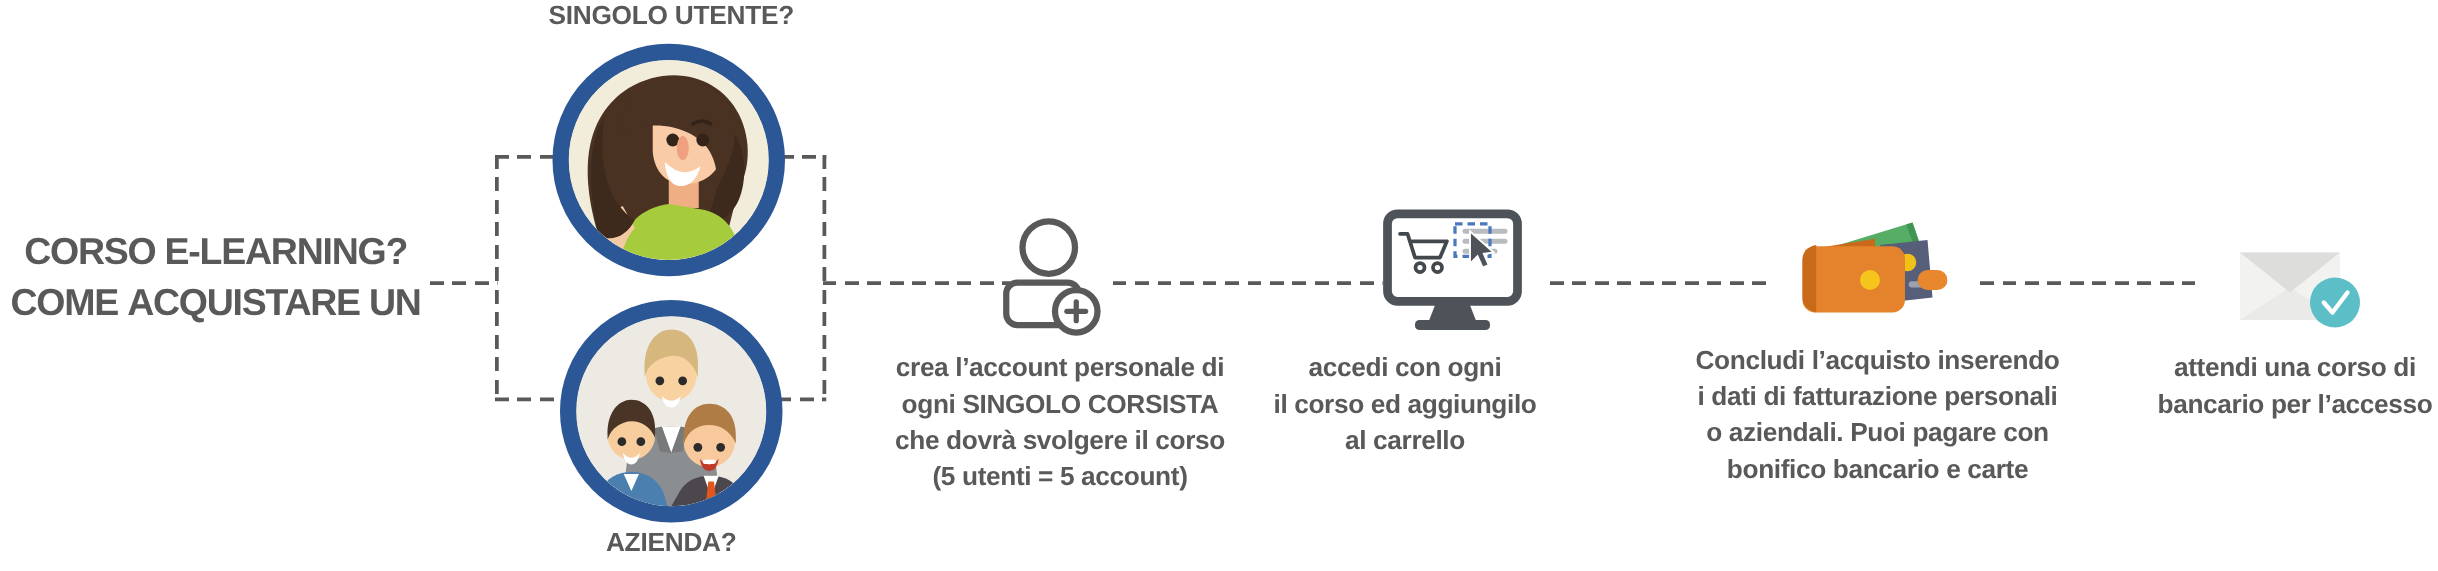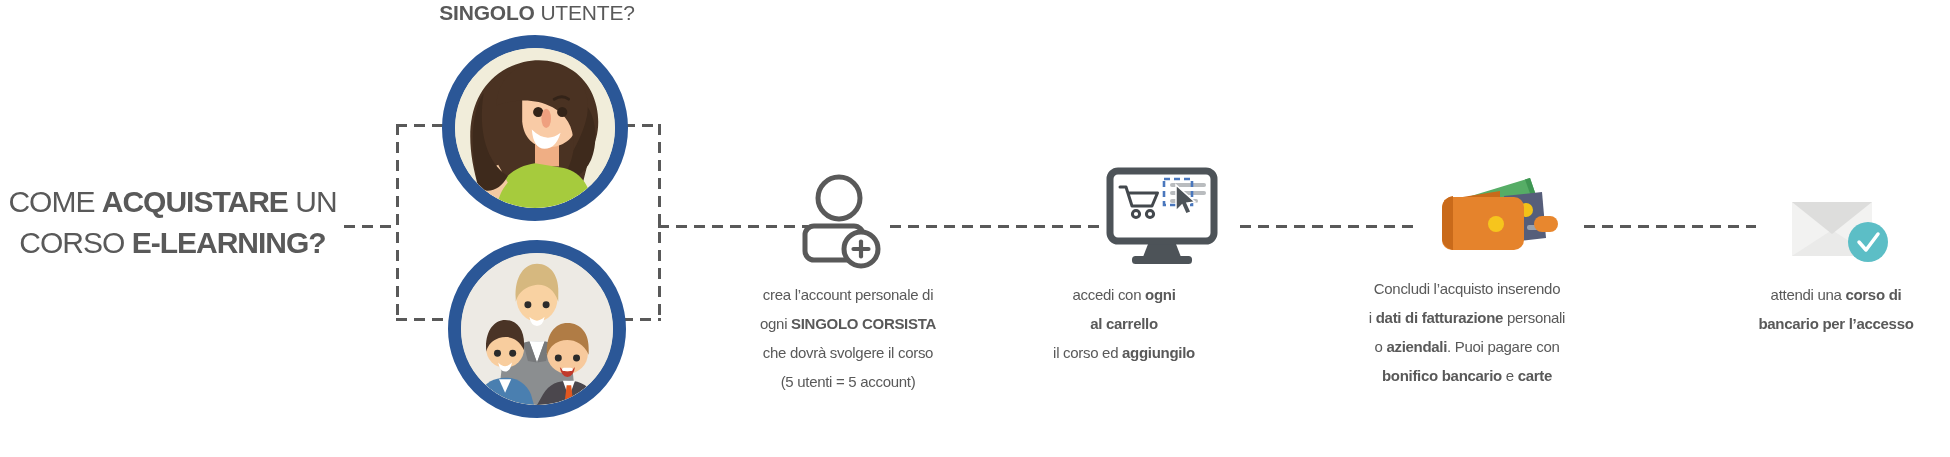--- a/index.html
+++ b/index.html
@@ -1,20 +1,20 @@
 <!DOCTYPE html>
 <html style="--text: #595959; --dash: #595959; --avatar-ring: #2b5797; --teal-check: #5cbec6; --wallet-orange: #e5832c; --top-green: #a6cb3d; --monitor-dark: #4d5358; --cursor-box-blue: #4a77bd;"><head>
 <meta charset="utf-8">
 <style>
   html,body{margin:0;padding:0;background:#fff;}
   .canvas{
     position:relative;width:1950px;height:457px;background:#fff;overflow:hidden;
     font-family:"Liberation Sans",sans-serif;color:var(--text,#595959);
   }
-  .rich div{white-space:nowrap;}
+  .rich div{white-space:nowrap;font-weight:bold;}
   
   .intro{
     position:absolute;left:0;top:181px;width:345px;text-align:center;
     font-size:30px;line-height:41px;letter-spacing:-1px;color:var(--text);
   }
   
   .branch-label{
     position:absolute;text-align:center;font-size:21px;letter-spacing:-0.2px;color:var(--text);
   }
   .label-single{left:407px;top:1px;width:260px;}
@@ -42,36 +42,36 @@
   .c-main3{left:1240px;top:225px;width:176px;}
   .c-main4{left:1584px;top:225px;width:172px;}
   
   .icon{position:absolute;}
   .icon-adduser{left:798px;top:172px;}
   .icon-monitor{left:1106px;top:167px;}
   .icon-wallet{left:1438px;top:174px;}
   .icon-mail{left:1786px;top:198px;}
   
   .step-text{
-    position:absolute;text-align:center;font-size:15px;line-height:29px;
+    position:absolute;text-align:center;font-size:21px;line-height:29px;
     letter-spacing:-0.3px;color:var(--text);
   }
   .t1{left:713px;top:280px;width:270px;}
   .t2{left:1004px;top:280px;width:240px;}
-  .t3{left:1302px;top:274px;width:330px;text-align:center;}
+  .t3{left:1337px;top:274px;width:330px;text-align:center;}
   .t4{left:1714px;top:280px;width:244px;}
 </style>
 </head>
 <body>
 
 <div class="canvas">
 
   <div class="intro rich">
+      <div><span>CORSO </span><b>E-LEARNING?</b></div>
       <div><span>COME </span><b>ACQUISTARE</b><span> UN</span></div>
-      <div><span>CORSO </span><b>E-LEARNING?</b></div>
     </div>
 
   <div class="dash-h c-title"></div>
   <div class="dash-v c-bracket-l"></div>
   <div class="dash-h c-stub-tl"></div>
   <div class="dash-h c-stub-bl"></div>
   <div class="dash-v c-bracket-r"></div>
   <div class="dash-h c-stub-tr"></div>
   <div class="dash-h c-stub-br"></div>
   <div class="dash-h c-main1"></div>
@@ -141,20 +141,23 @@
         <circle cx="64" cy="69" r="2.3" fill="#2b2b2b"></circle>
         <circle cx="76" cy="69" r="2.3" fill="#2b2b2b"></circle>
         <path d="M65,75 q5,6 10,0 q-1,6.5 -5,6.5 q-4,0 -5,-6.5 z" fill="#c0392b"></path>
         <rect x="66.5" y="75.5" width="7" height="2.2" rx="1.1" fill="#ffffff"></rect>
         <path d="M50,100 L54,93 C58,86 64,84 71,84 C79,84 85,88 88,95 L89,100 Z" fill="#4b474d"></path>
         <polygon points="67,84 75,84 71,95" fill="#ffffff"></polygon>
         <polygon points="69.5,87 72.5,87 74,100 68,100" fill="#e2571f"></polygon>
       </g>
     </svg>
   </div>
+  <div class="branch-label label-company rich">
+      <div><b>AZIENDA?</b></div>
+    </div>
 
   <div>
     <svg class="icon icon-adduser" width="88" height="100" viewBox="0 0 88 100">
       <g stroke="#595959" stroke-width="5" fill="none">
         <circle cx="41" cy="26" r="21"></circle>
         <rect x="7" y="54" width="58" height="34" rx="9"></rect>
         <circle cx="63" cy="77" r="17" fill="#ffffff"></circle>
       </g>
       <g stroke="#595959" stroke-width="4.2" stroke-linecap="round">
         <line x1="55.5" y1="77" x2="70.5" y2="77"></line>
@@ -180,22 +183,22 @@
       <g stroke="#43484d" stroke-width="3" fill="none" stroke-linejoin="round" stroke-linecap="round">
         <path d="M14,20 h6 l6,19 h20 l5.5,-13 h-28"></path>
         <circle cx="30" cy="47" r="3.6" fill="#ffffff"></circle>
         <circle cx="44" cy="47" r="3.6" fill="#ffffff"></circle>
       </g>
       <rect x="58" y="12" width="28" height="26" fill="none" stroke="#4a77bd" stroke-width="2.6" stroke-dasharray="6 4"></rect>
       <path d="M70,18 L70,44 L76,38 L80,47 L85,45 L81,36 L89,35 Z" fill="#4d5358" stroke="#ffffff" stroke-width="1.5"></path>
     </svg>
     <div class="step-text t2 rich">
         <div><span>accedi con </span><b>ogni</b></div>
+        <div><span>il corso ed </span><b>aggiungilo</b></div>
         <div><b>al carrello</b></div>
-        <div><span>il corso ed </span><b>aggiungilo</b></div>
       </div>
   </div>
 
   <div>
     <svg class="icon icon-wallet" width="120" height="78" viewBox="0 0 120 78">
       <polygon points="20,26 92,4 103,36 40,34" fill="#56ad66"></polygon>
       <polygon points="87,5.5 92,4 103,36 98.5,37.5" fill="#3f9653"></polygon>
       <polygon points="66,22 104,18 108,64 72,68" fill="#565e7a"></polygon>
       <circle cx="88" cy="36" r="7" fill="#f2c118"></circle>
       <rect x="75" y="52" width="10" height="5" rx="2.2" fill="#9aa2af"></rect>

